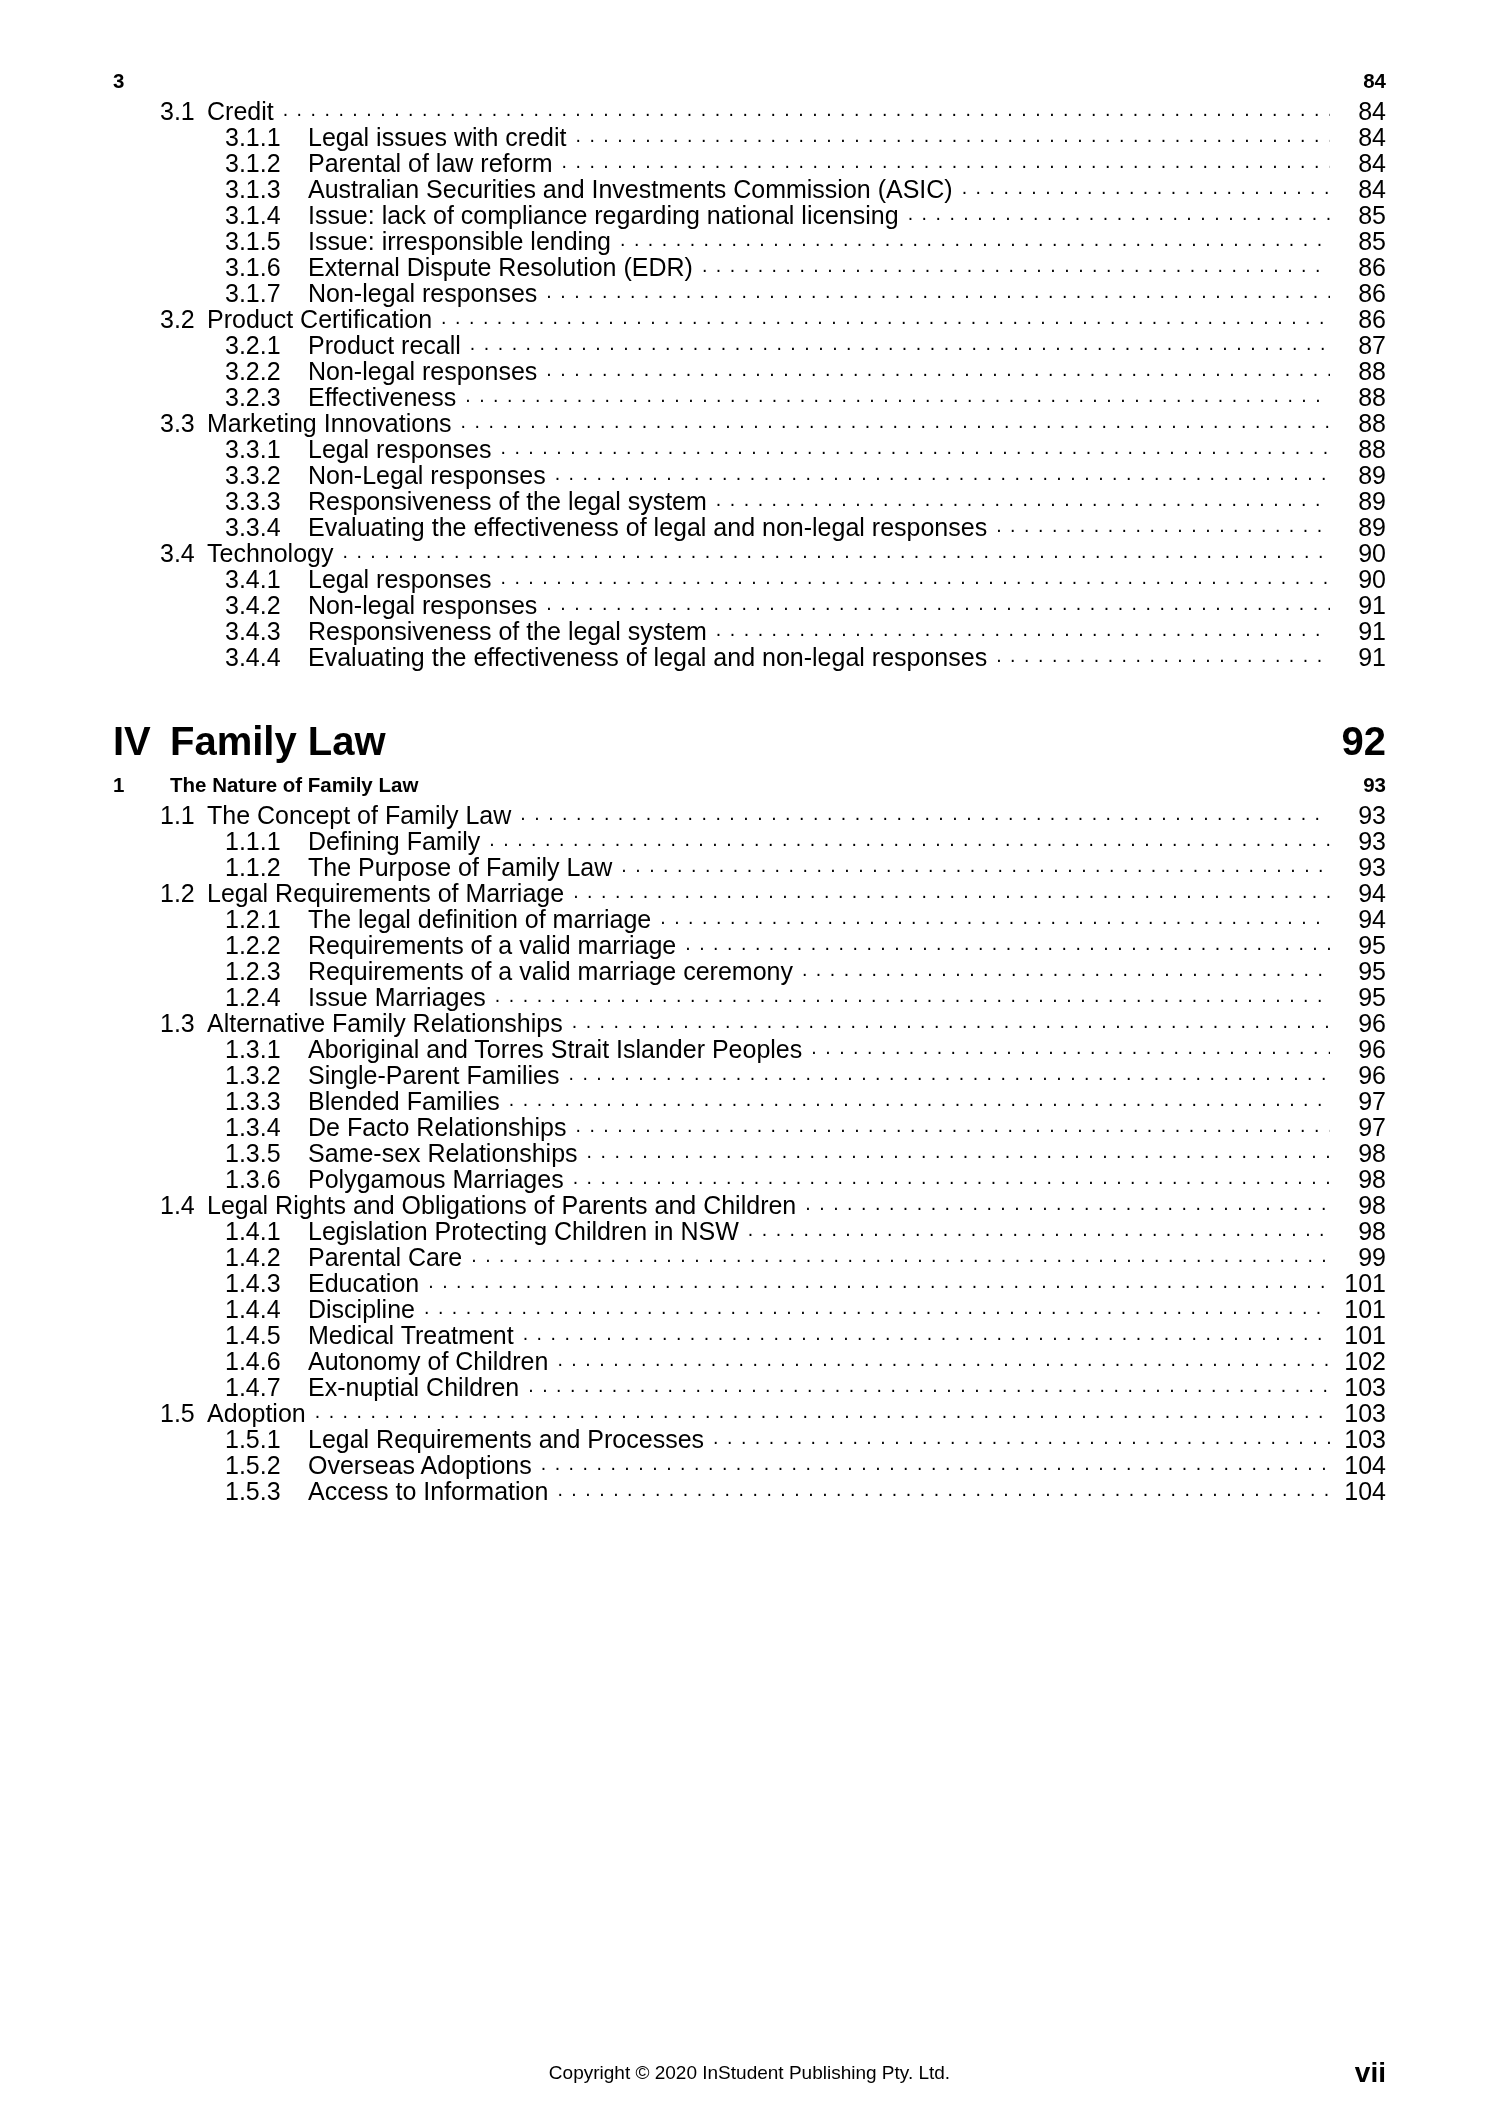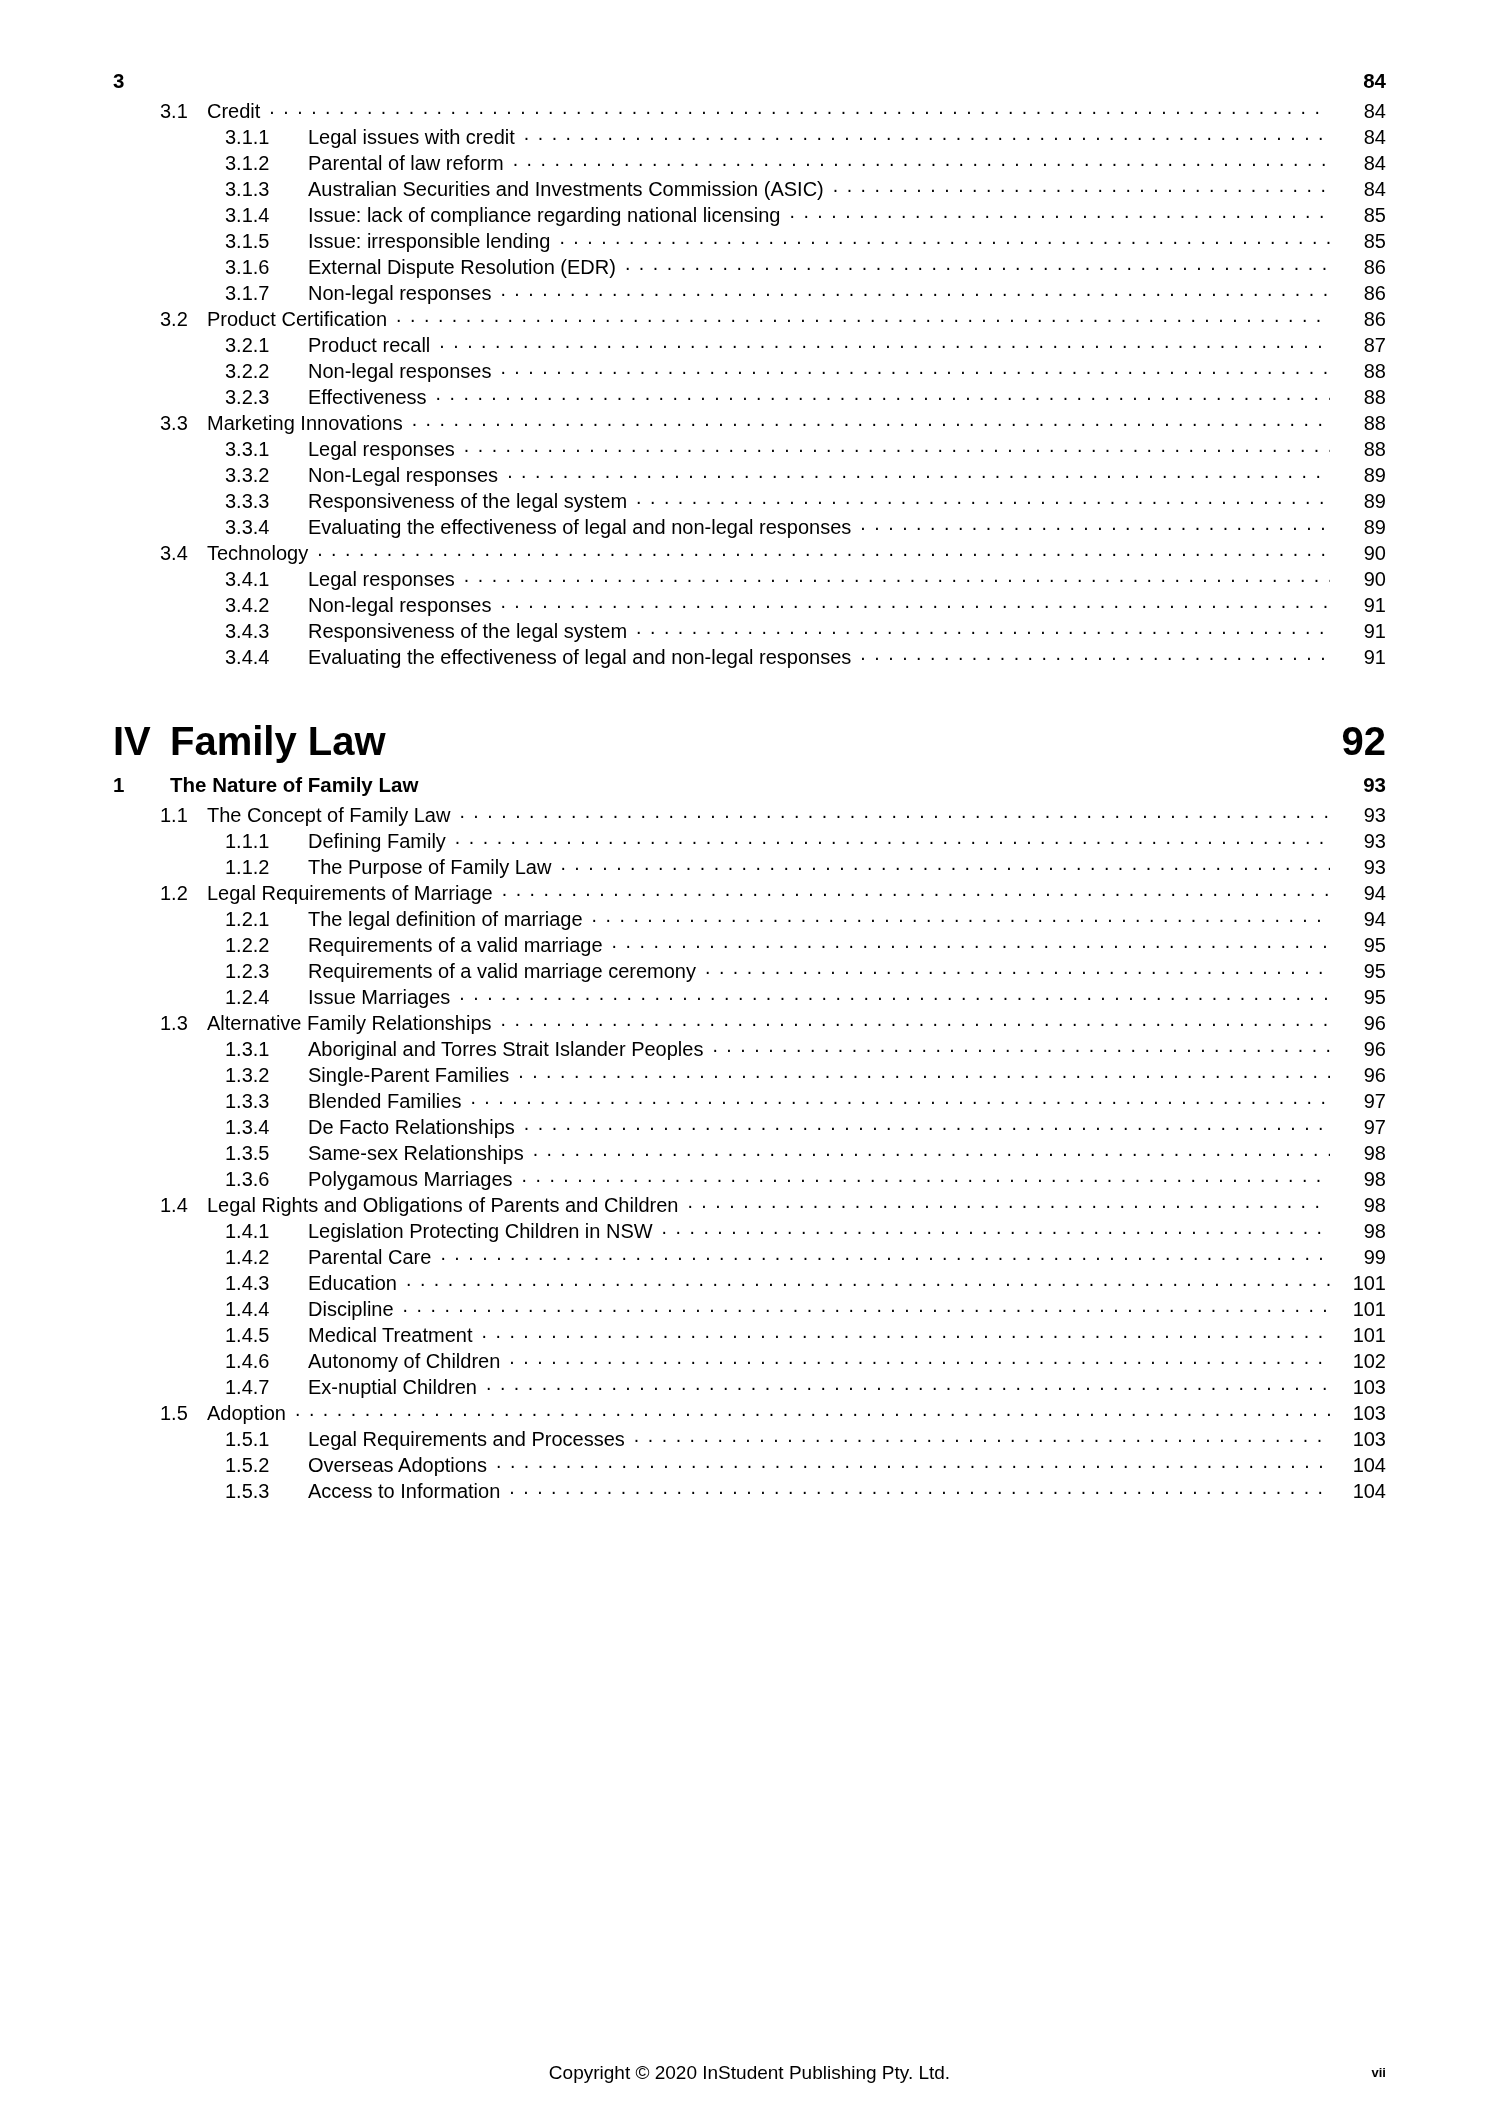--- a/index.html
+++ b/index.html
@@ -33,21 +33,21 @@
   }
 
   
   .entry {
     display: flex;
     align-items: baseline;
     width: 100%;
     line-height: 26px;
     height: 26px;
     white-space: nowrap;
-    font-size: 20px;
+    font-size: 25px;
   }
 
   .num {
     flex: 0 0 auto;
     text-align: left;
   }
   .title {
     flex: 0 0 auto;
     padding-right: 9px;
   }
@@ -128,21 +128,21 @@
   .footer .copy {
     position: absolute;
     left: 0;
     width: 100%;
     text-align: center;
   }
   .footer .folio {
     position: absolute;
     right: 0;
     font-weight: bold;
-    font-size: 13px;
+    font-size: 28px;
   }
 </style>
 </head>
 <body>
 
 <div id="page">
 
   <div class="toc" id="toc-list">
       <div class="entry lvl1">
         <span class="num">3</span>

